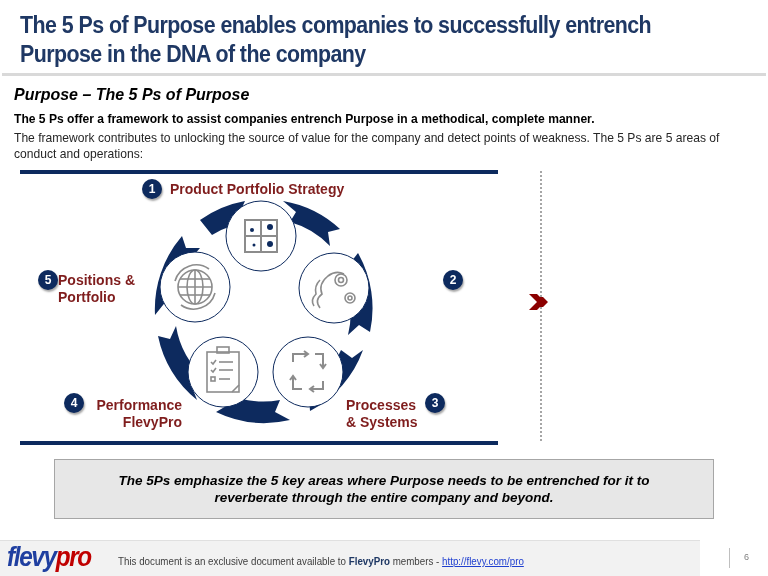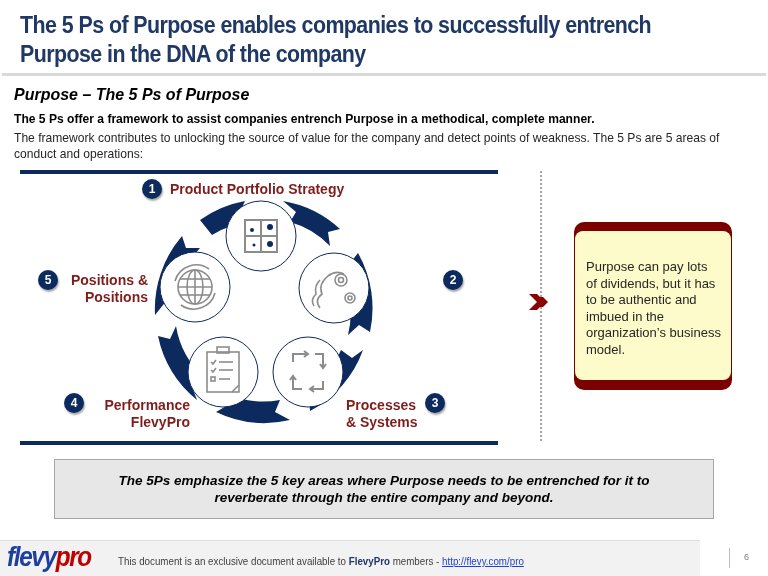--- a/index.html
+++ b/index.html
@@ -133,40 +133,37 @@
 
   <div class="num" style="left:443px;top:270px">2</div>
 
   <div class="label" style="left:346px;top:397px">
     <div>Processes</div>
     <div>&amp; Systems</div>
   </div>
   <div class="num" style="left:425px;top:393px">3</div>
 
   <div class="num" style="left:64px;top:393px">4</div>
-  <div class="label" style="left:98px;top:397px;text-align:right;width:92px">
+  <div class="label" style="left:90px;top:397px;text-align:right;width:92px">
     <div>Performance</div>
     <div>FlevyPro</div>
   </div>
 
   <div class="num" style="left:38px;top:270px">5</div>
-  <div class="label" style="left:58px;top:272px;text-align:right;width:90px">
+  <div class="label" style="left:58px;top:272px;text-align:left;width:90px">
     <div>Positions &amp;</div>
-    <div>Positions</div>
+    <div>Portfolio</div>
   </div>
 
   <div class="dotted"></div>
   <svg class="chev" width="24" height="20" viewBox="0 0 24 20">
     <path d="M 2 2 L 10 2 L 18 10 L 10 18 L 2 18 L 10 10 Z" fill="#8b0000"></path>
     <path d="M 12 5 L 16 5 L 21 10 L 16 15 L 12 15 L 17 10 Z" fill="#8b0000"></path>
   </svg>
 
-  <div class="callout">
-    <div class="callout-inner">Purpose can pay lots of dividends, but it has to be authentic and imbued in the organization’s business model.</div>
-  </div>
 
   <div class="summary">
     <span>The 5Ps emphasize the 5 key areas where Purpose needs to be entrenched for it to reverberate through the entire company and beyond.</span>
   </div>
 
   <div class="footer">
     <div class="logo">
       <span class="a">flevy</span><span class="b">pro</span>
     </div>
     <div class="footer-text">

